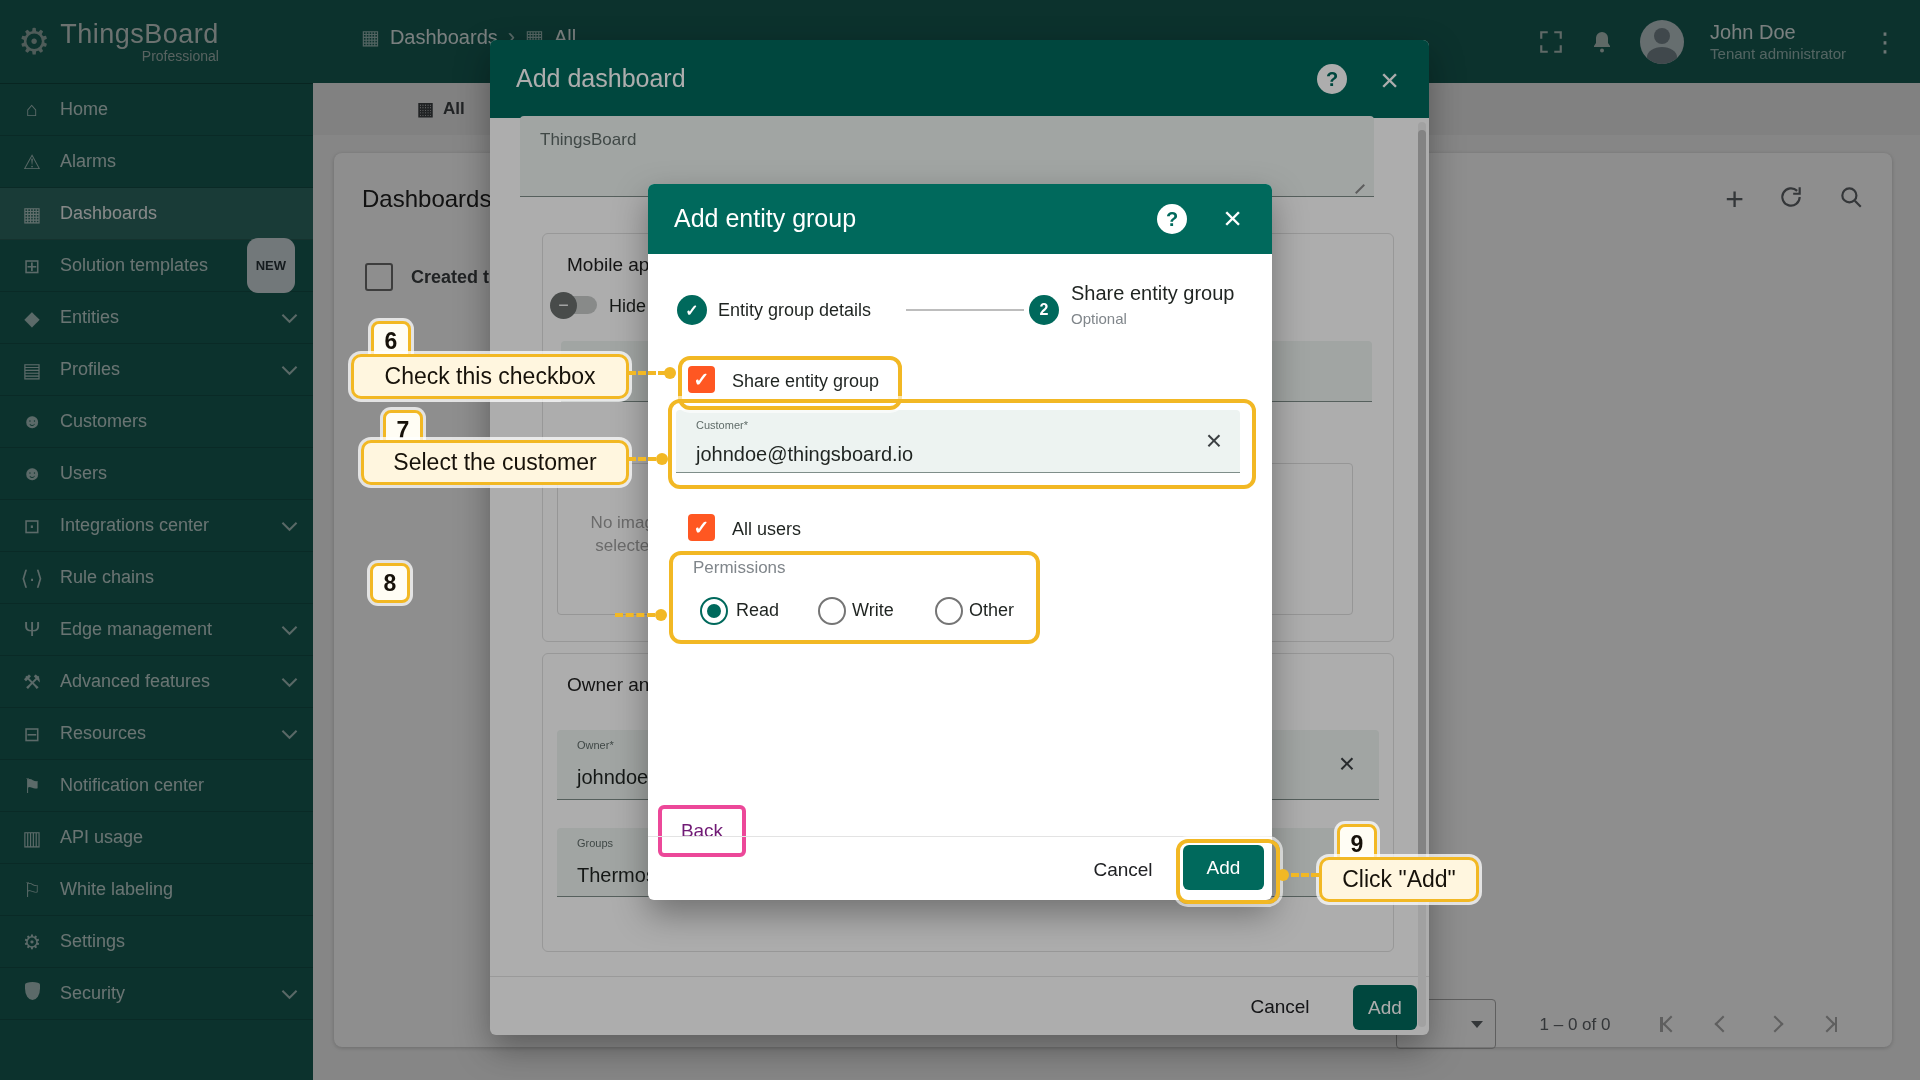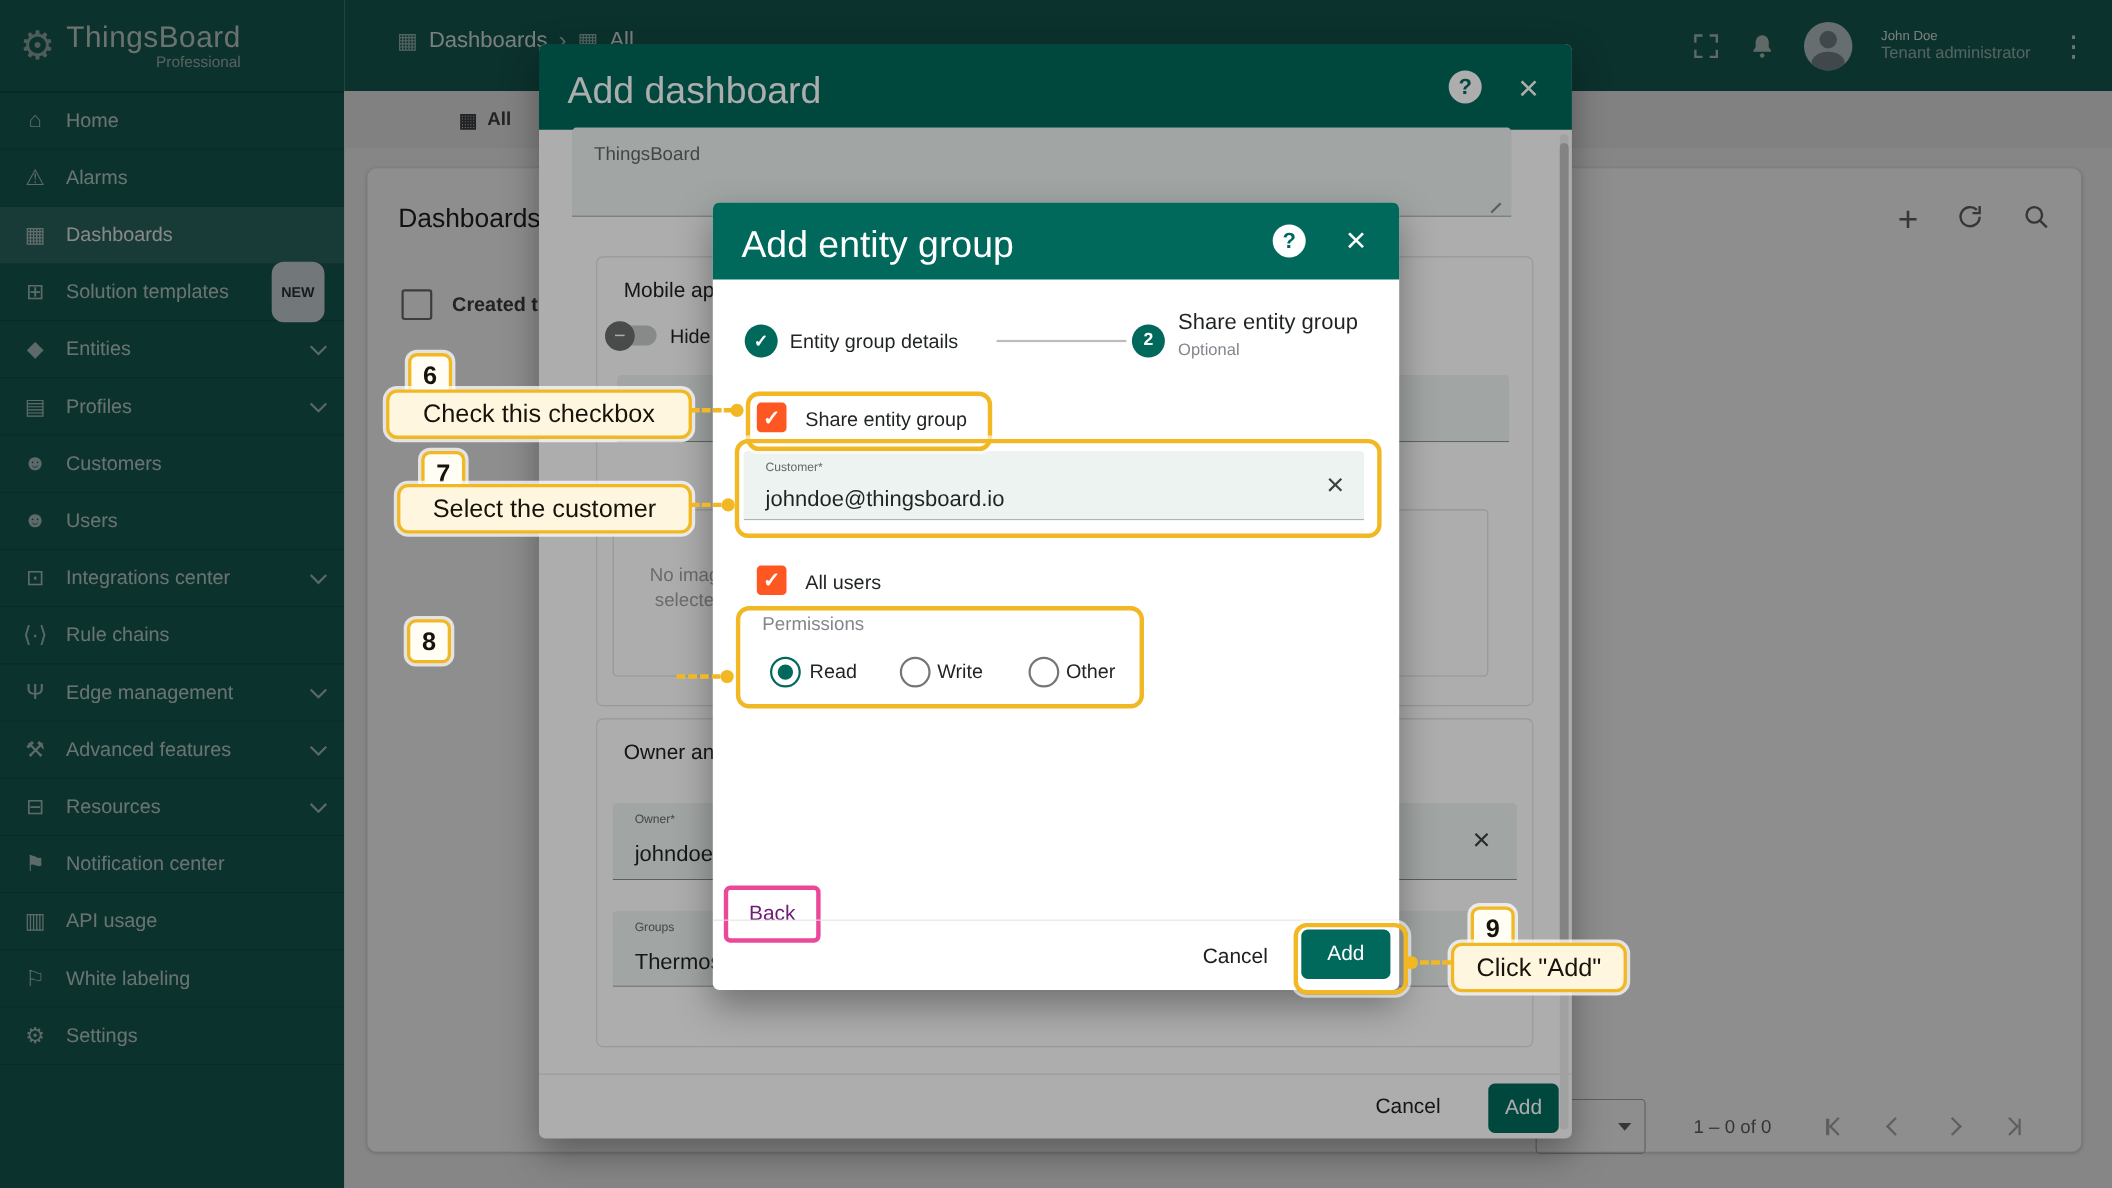--- a/index.html
+++ b/index.html
@@ -32,21 +32,21 @@
   .grid-ic{color:rgba(255,255,255,0.55);font-size:20px;}
   .grid-ic::after{content:"▦";}
   .crumb-sep{color:rgba(255,255,255,0.6);font-size:22px;}
   .crumb-sep::after{content:"›";}
   .top-actions{position:absolute;right:22px;top:0;height:83px;display:flex;align-items:center;gap:26px;}
   .fs-ic svg,.bell-ic svg{display:block;}
   .avatar{width:44px;height:44px;border-radius:50%;background:#B9C6C9;position:relative;overflow:hidden;}
   .avatar::before{content:"";position:absolute;left:14px;top:8px;width:16px;height:16px;border-radius:50%;background:#748389;}
   .avatar::after{content:"";position:absolute;left:7px;top:27px;width:30px;height:20px;border-radius:50%;background:#748389;}
   .user-meta{display:flex;flex-direction:column;line-height:1.25;}
-  .user-name{color:rgba(255,255,255,0.85);font-size:12px;}
+  .user-name{color:rgba(255,255,255,0.85);font-size:20px;}
   .user-role{color:rgba(255,255,255,0.55);font-size:15px;}
   .kebab{color:rgba(255,255,255,0.75);font-size:26px;line-height:1;}
 
   
   .content{position:absolute;left:313px;top:83px;right:0;bottom:0;background:#F2F2F2;z-index:1;}
   .tabbar{height:52px;background:#E9E9E9;display:flex;align-items:center;}
   .tab{display:flex;align-items:center;gap:9px;margin-left:104px;color:#3C4043;font-size:17px;font-weight:700;}
   .tab .grid-ic{color:#3C4043;font-size:18px;}
   .card{position:absolute;left:21px;top:70px;width:1558px;height:894px;background:#FFF;border-radius:8px;
         box-shadow:0 1px 4px rgba(0,0,0,0.2);}
@@ -67,21 +67,21 @@
   .pg-ch.r{transform:rotate(225deg);}
   .pg-bar{width:2.5px;height:15px;background:#ABABAB;}
 
   
   .ov1{position:absolute;inset:0;background:rgba(0,0,0,0.18);z-index:40;}
   .ov2{position:absolute;inset:0;background:rgba(0,0,0,0.32);z-index:60;}
 
   
   .dlg{position:absolute;background:#FFF;border-radius:6px;box-shadow:0 14px 34px rgba(0,0,0,0.35);}
   .dlg-head{position:absolute;left:0;top:0;right:0;background:#00695C;border-radius:6px 6px 0 0;}
-  .dlg-title{position:absolute;left:26px;color:#FFF;font-weight:500;font-size:34px;white-space:nowrap;}
+  .dlg-title{position:absolute;left:26px;color:#FFF;font-weight:500;font-size:25px;white-space:nowrap;}
   .help-circle{position:absolute;width:30px;height:30px;border-radius:50%;background:#FFF;color:#00695C;
                font-weight:700;font-size:20px;display:flex;align-items:center;justify-content:center;}
   .help-circle::after{content:"?";}
   .close-x{position:absolute;color:#FFF;font-size:32px;line-height:1;}
   .close-x::after{content:"×";}
 
   .field{position:absolute;background:#EDF3F1;border-radius:4px 4px 0 0;border-bottom:1px solid #7F8E8A;}
   .flabel{position:absolute;left:20px;top:9px;font-size:11px;color:#5F6B68;}
   .fvalue{position:absolute;left:20px;top:33px;font-size:20px;color:#1F2421;white-space:nowrap;}
   .clear-x{position:absolute;font-size:28px;color:#3C4043;line-height:1;}
@@ -214,20 +214,25 @@
           <span class="sb-icon">▥</span>
           <span class="sb-label">API usage</span>
         </div>
         <div class="sb-item">
           <span class="sb-icon">⚐</span>
           <span class="sb-label">White labeling</span>
         </div>
         <div class="sb-item">
           <span class="sb-icon">⚙</span>
           <span class="sb-label">Settings</span>
+        </div>
+        <div class="sb-item">
+          <span class="sb-icon"><span class="shield"></span></span>
+          <span class="sb-label">Security</span>
+          <span class="chev"></span>
         </div>
       </nav>
   </aside>
 
   <header class="topbar">
     <div class="crumbs">
       <span class="grid-ic"></span>
       <span>Dashboards</span>
       <span class="crumb-sep"></span>
       <span class="grid-ic"></span>

